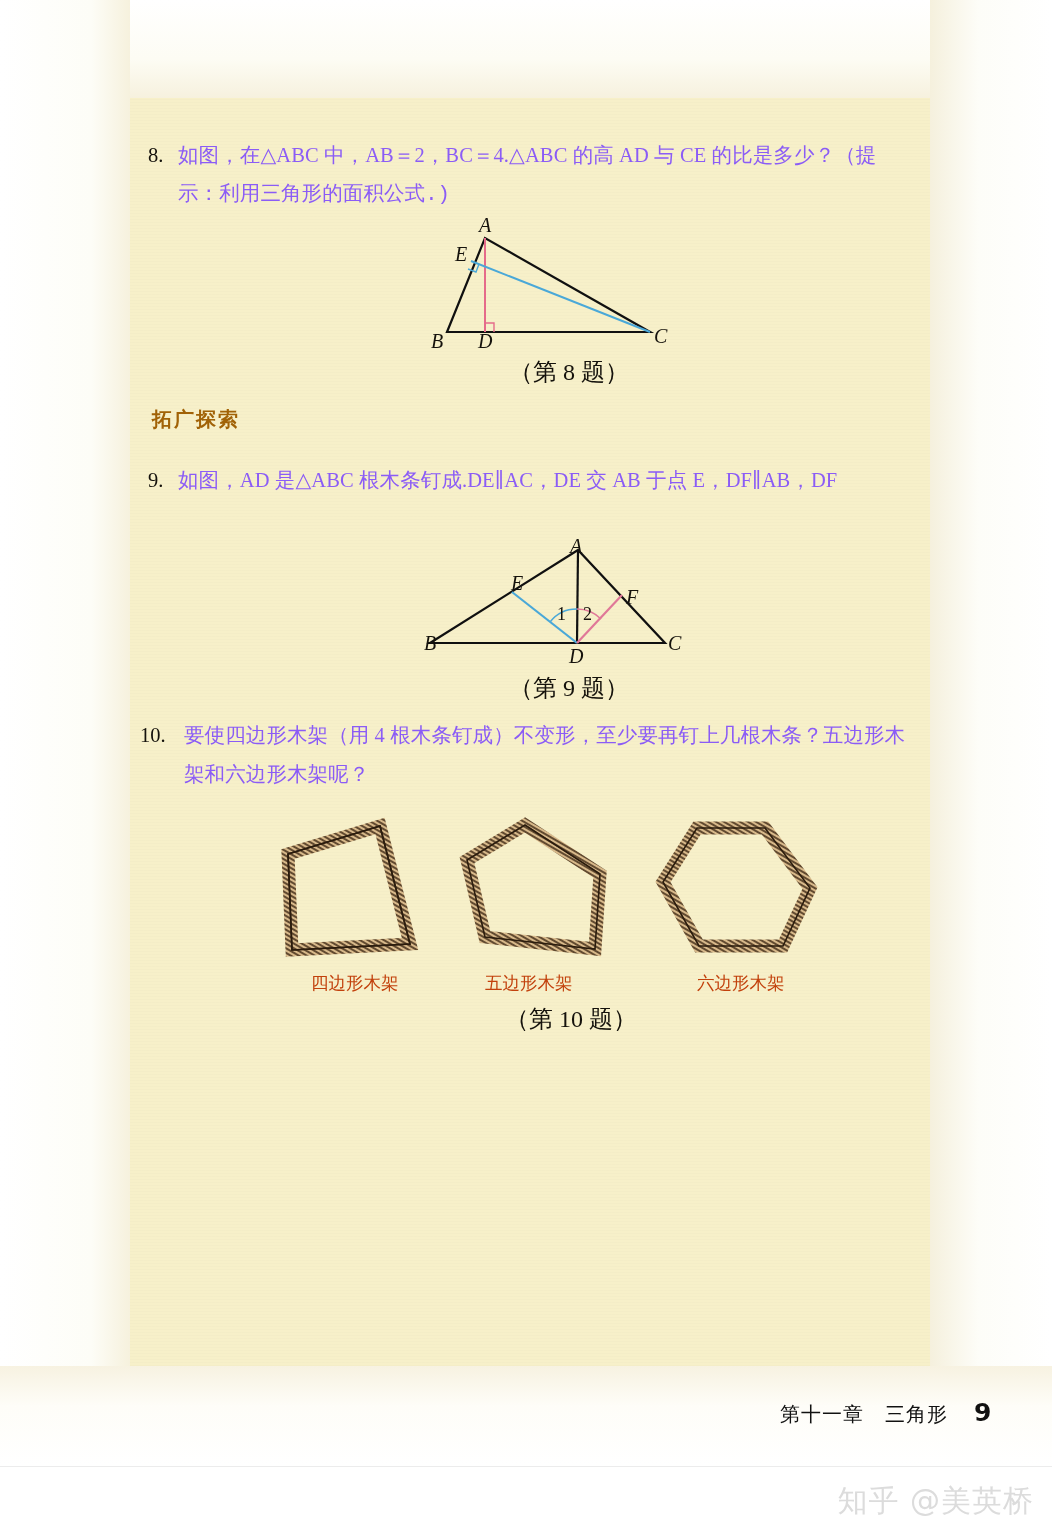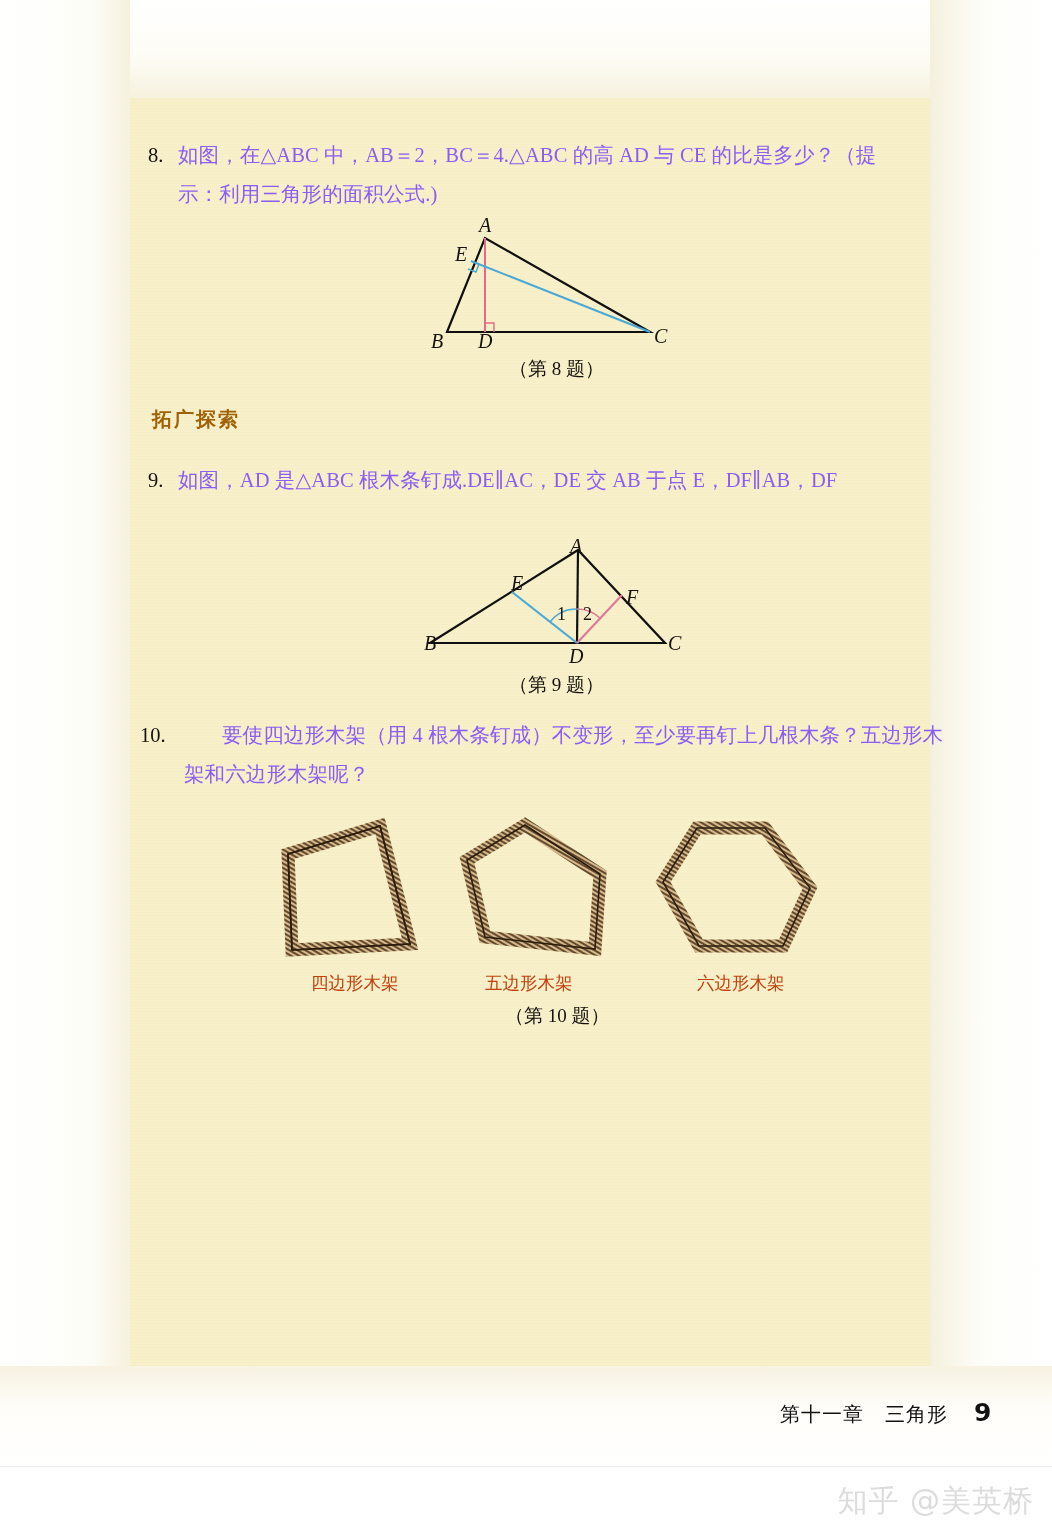--- a/index.html
+++ b/index.html
@@ -75,21 +75,21 @@
     font-size: 20px;
     font-weight: bold;
     color: #a16207;
     letter-spacing: 2px;
     font-family: "DejaVu Sans", "Liberation Sans", sans-serif;
   }
 
   
   .fig-caption {
     position: absolute;
-    font-size: 19px;
+    font-size: 24px;
     color: #15120c;
     white-space: nowrap;
   }
   .fig-label {
     position: absolute;
     font-size: 20px;
     font-style: italic;
     color: #15120c;
     font-family: "Liberation Serif", serif;
   }
@@ -162,21 +162,21 @@
 
   <div id="paper-tint-top"></div>
   <div id="paper-tint-left"></div>
   <div id="paper-tint-right"></div>
   <div id="paper-tint-bottom"></div>
 
   <div id="paper-block"></div>
 
   <div class="qnum" style="left:148px; top:136px;">8.</div>
   <div class="qtext" style="left:178px; top:136px;">如图，在△ABC 中，AB＝2，BC＝4.△ABC 的高 AD 与 CE 的比是多少？（提</div>
-  <div class="qtext" style="left:178px; top:175px;">示：利用三角形的面积公式.)</div>
+  <div class="qtext" style="left:178px; top:175px;font-family:Liberation Mono, monospace;">示：利用三角形的面积公式.)</div>
 
   <svg class="fig-svg" style="left:425px; top:212px;" width="260" height="140">
 
     <polygon points="22,120 60,26 225,120" fill="none" stroke="#101010" stroke-width="2.2"></polygon>
 
     <line x1="60" y1="26" x2="60" y2="120" stroke="#e56b8a" stroke-width="2"></line>
 
     <polyline points="60,111 69,111 69,120" fill="none" stroke="#e56b8a" stroke-width="1.4"></polyline>
 
     <line x1="225" y1="120" x2="46" y2="49" stroke="#4aa8d8" stroke-width="2"></line>
@@ -213,21 +213,21 @@
   <div class="fig-label" style="left:511px; top:572px;">E</div>
   <div class="fig-label" style="left:626px; top:586px;">F</div>
   <div class="fig-label" style="left:424px; top:632px;">B</div>
   <div class="fig-label" style="left:569px; top:645px;">D</div>
   <div class="fig-label" style="left:668px; top:632px;">C</div>
   <div class="fig-num" style="left:557px; top:604px;">1</div>
   <div class="fig-num" style="left:583px; top:604px;">2</div>
   <div class="fig-caption" style="left:509px; top:672px;">（第 9 题）</div>
 
   <div class="qnum" style="left:140px; top:716px;">10.</div>
-  <div class="qtext" style="left:184px; top:716px;margin-left:38px;">要使四边形木架（用 4 根木条钉成）不变形，至少要再钉上几根木条？五边形木</div>
+  <div class="qtext" style="left:184px; top:716px;">要使四边形木架（用 4 根木条钉成）不变形，至少要再钉上几根木条？五边形木</div>
   <div class="qtext" style="left:184px; top:755px;">架和六边形木架呢？</div>
 
   <svg class="fig-svg" style="left:270px; top:812px;" width="175" height="155">
     <defs>
       <pattern id="woodpat4" patternUnits="userSpaceOnUse" width="8" height="8" patternTransform="rotate(30)">
         <rect width="8" height="8" fill="#d8b98a"></rect>
         <path d="M0 2 h8 M0 6 h8" stroke="#3a2512" stroke-width="1.6"></path>
       </pattern>
     </defs>
     <polygon points="18,42 110,14 140,132 22,138" fill="none" stroke="url(#woodpat4)" stroke-width="13" stroke-linejoin="miter"></polygon>

